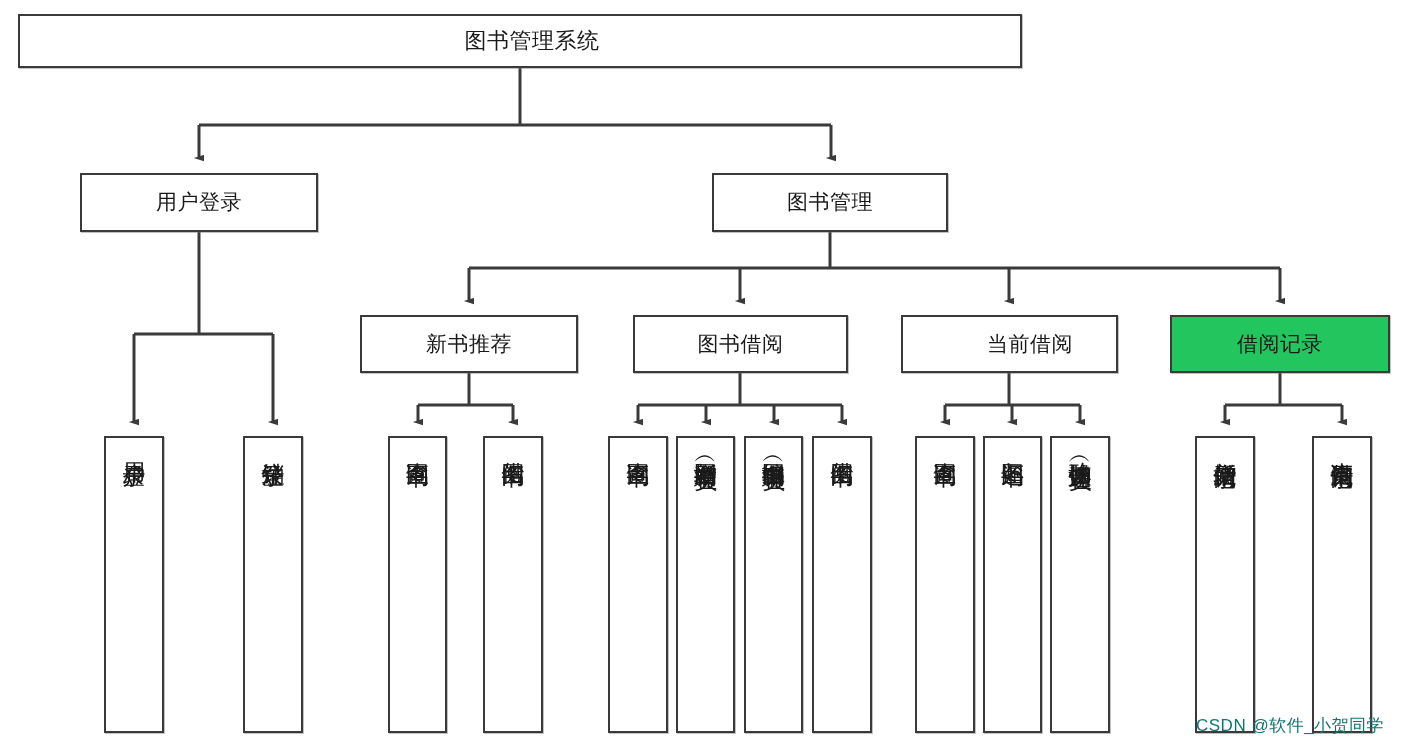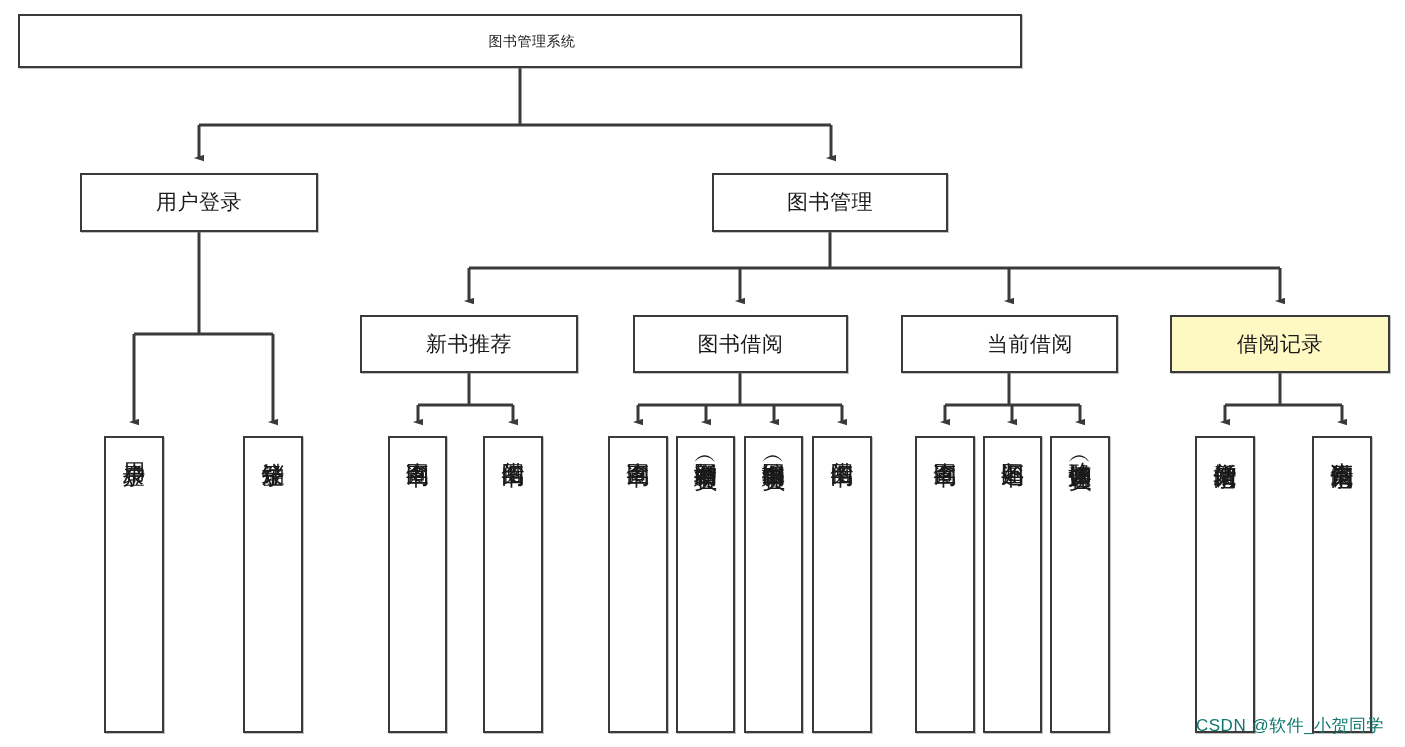--- a/index.html
+++ b/index.html
@@ -41,21 +41,21 @@
     display: block;
     text-align: center;
     line-height: 1.18;
     letter-spacing: 0.5px;
   }
   .node.horizontal .node-label {
     font-size: 21px;
     white-space: nowrap;
   }
   .node.root .node-label {
-    font-size: 14px;
+    font-size: 22px;
     margin-left: 24px;
   }
   .node.vertical {
     padding: 6px 2px;
     align-items: flex-start;
     justify-content: center;
   }
   .node.vertical .node-label {
     writing-mode: vertical-rl;
     text-orientation: upright;
@@ -142,21 +142,21 @@
 
   <div class="node horizontal" style="left: 360px; top: 315px; width: 218px; height: 58px; border-color: rgb(58, 58, 58); background: rgb(255, 255, 255);">
     <span class="node-label">新书推荐</span>
   </div>
   <div class="node horizontal" style="left: 633px; top: 315px; width: 215px; height: 58px; border-color: rgb(58, 58, 58); background: rgb(255, 255, 255); justify-content: center;">
     <span class="node-label">图书借阅</span>
   </div>
   <div class="node horizontal" style="left: 901px; top: 315px; width: 217px; height: 58px; border-color: rgb(58, 58, 58); background: rgb(255, 255, 255); padding-left: 41px;">
     <span class="node-label">当前借阅</span>
   </div>
-  <div class="node horizontal" style="left: 1170px; top: 315px; width: 220px; height: 58px; border-color: rgb(58, 58, 58); background: #fef9c3;">
+  <div class="node horizontal" style="left: 1170px; top: 315px; width: 220px; height: 58px; border-color: rgb(58, 58, 58); background: #22c55e;">
     <span class="node-label">借阅记录</span>
   </div>
 
   <div class="node vertical" style="left: 104px; top: 436px; width: 60px; height: 297px; border-color: rgb(58, 58, 58); background: rgb(255, 255, 255);">
     <span class="node-label">用户登录</span>
   </div>
   <div class="node vertical" style="left: 243px; top: 436px; width: 60px; height: 297px; border-color: rgb(58, 58, 58); background: rgb(255, 255, 255);">
     <span class="node-label">注销登录</span>
   </div>
   <div class="node vertical" style="left: 388px; top: 436px; width: 59px; height: 297px; border-color: rgb(58, 58, 58); background: rgb(255, 255, 255);">

